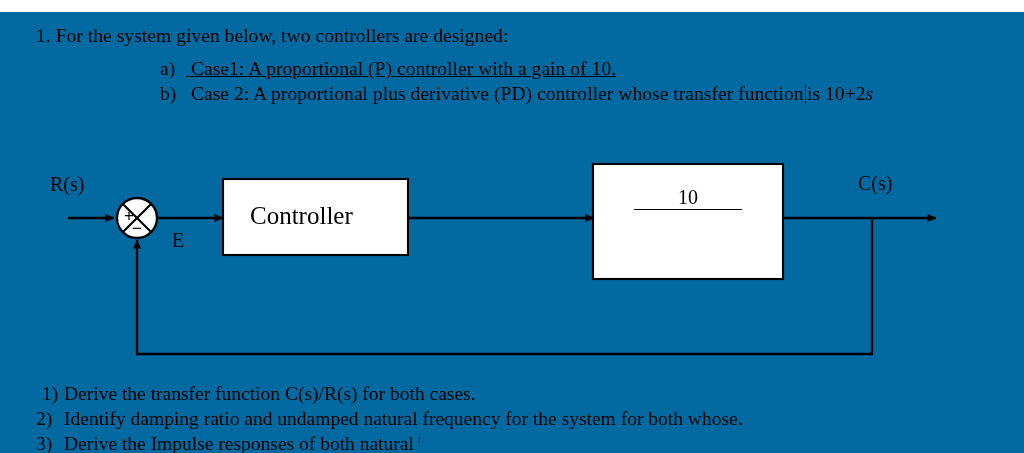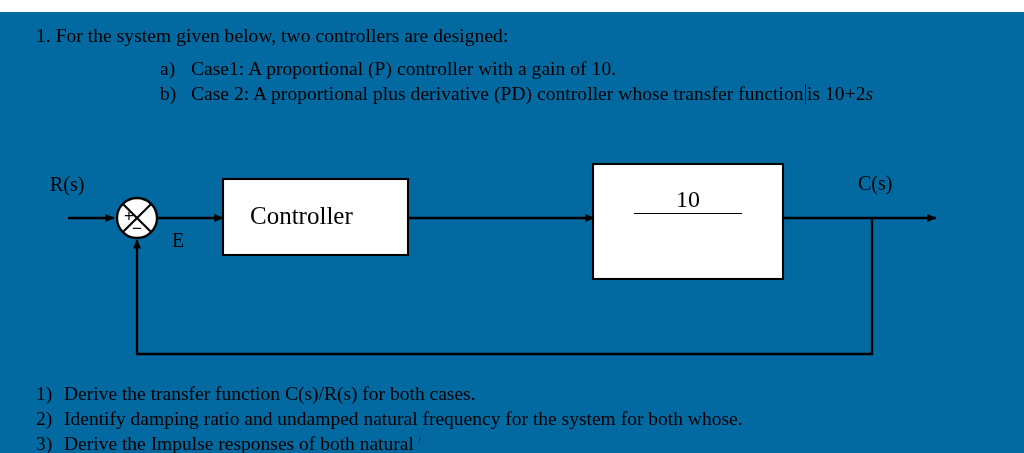--- a/index.html
+++ b/index.html
@@ -34,21 +34,21 @@
     width: 1024px;
   }
   .qline {
     position: absolute;
     white-space: nowrap;
     font-size: 19.5px;
     line-height: 1.0;
     letter-spacing: 0.05px;
   }
   .q-main   { left: 36px;  top: 14px; }
-  .q-a      { left: 160px; top: 47px; }
+  .q-a      { left: 160px; top: 47px; text-decoration: underline; }
   .q-b      { left: 160px; top: 72px; }
 
   .hang {
     display: inline-block;
     width: 26px;
   }
   .caret {
     display: inline-block;
     width: 0;
     border-left: 1.4px solid #111;
@@ -59,21 +59,21 @@
   .ital { font-style: italic; }
 
   
   .bline {
     position: absolute;
     white-space: nowrap;
     font-size: 19.5px;
     line-height: 1.0;
     left: 36px;
   }
-  .b-1 { top: 372px; }
+  .b-1 { top: 372px; text-align: center; }
   .b-2 { top: 397px; }
   .b-3 { top: 422px; }
   .bnum { display: inline-block; width: 28px; }
   .stray {
     display: inline-block;
     width: 0;
     border-left: 1.3px solid #333;
     height: 6px;
     vertical-align: 7px;
     margin-left: 5px;
@@ -104,21 +104,21 @@
     line-height: 1.0;
   }
 
   
   .fraction {
     position: absolute;
     left: 593px;
     top: 175px;
     width: 190px;
     text-align: center;
-    font-size: 24px;
+    font-size: 20px;
     line-height: 1.0;
   }
   .fr-num {
     display: block;
     padding-bottom: 2px;
   }
   .fr-bar {
     display: block;
     width: 108px;
     height: 1.3px;

